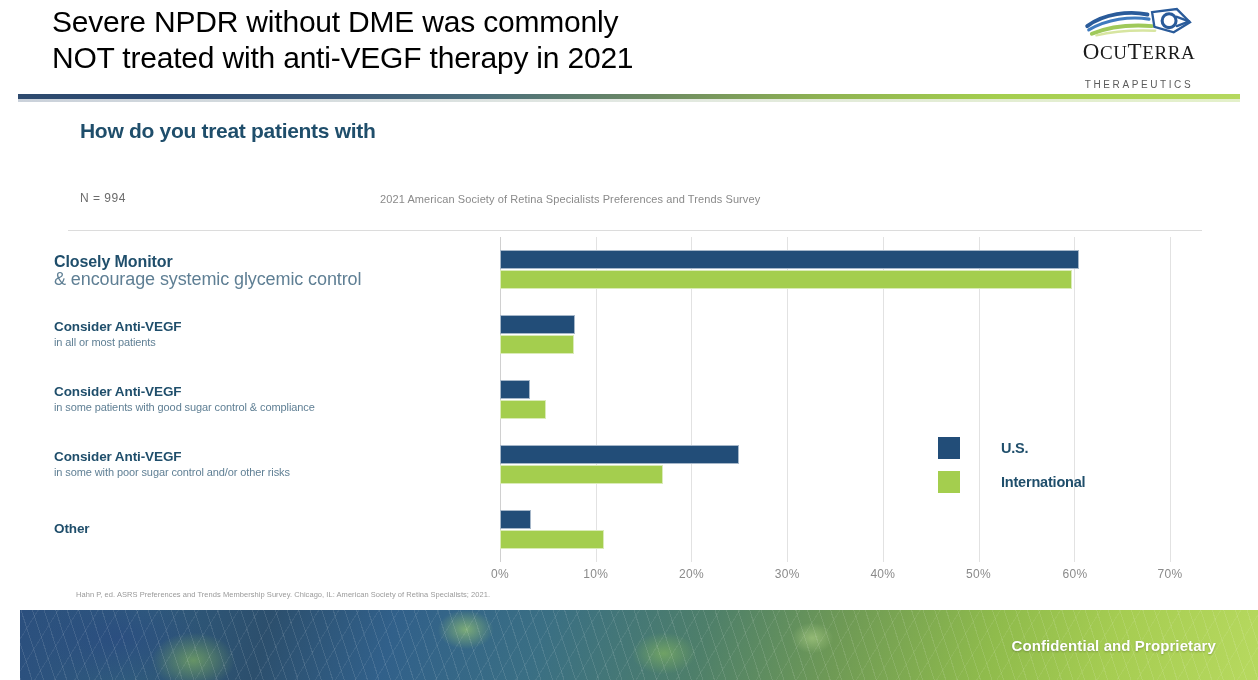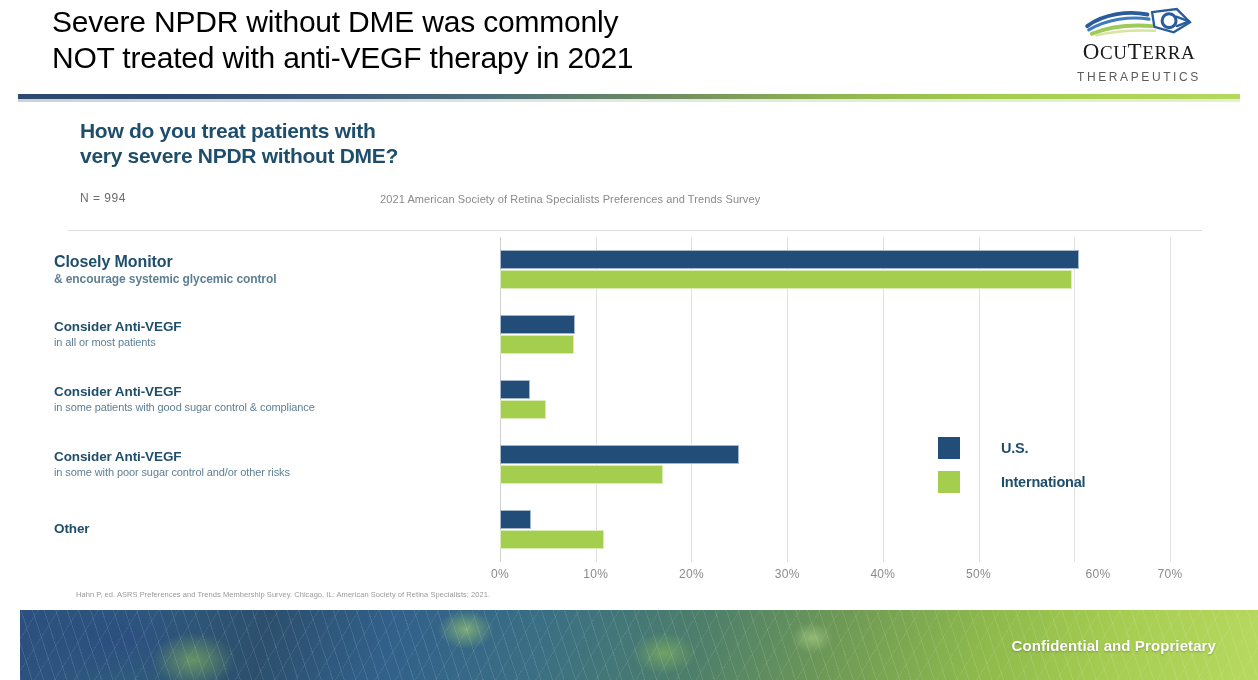--- a/index.html
+++ b/index.html
@@ -49,24 +49,24 @@
   .logo-word {
     font-family: "Liberation Serif", serif;
     font-size: 19px;
     letter-spacing: 0.6px;
     color: #1a1a1a;
     line-height: 20px;
     white-space: nowrap;
   }
   .logo-word .big { font-size: 23px; }
   .logo-sub {
-    font-size: 12px;
+    font-size: 10px;
     letter-spacing: 2.6px;
     color: #5a5a5a;
-    margin-top: 7px;
+    margin-top: 16px;
     white-space: nowrap;
   }
 
   
   .header-rule {
     position: absolute;
     left: 18px; top: 94px;
     width: 1222px; height: 5px;
     background: linear-gradient(to right,
         #2e4a6e 0%, #2c4a72 12%, #3d5a7a 26%,
@@ -155,21 +155,21 @@
     line-height: 16px;
     letter-spacing: -0.1px;
   }
   .cat-main.big { font-size: 16px; line-height: 19px; }
   .cat-sub {
     font-size: 11px;
     color: #5f7f94;
     line-height: 14px;
     letter-spacing: -0.1px;
   }
-  .cat-sub.big { font-size: 12px; line-height: 16px; font-weight: bold; }
+  .cat-sub.big { font-size: 18px; line-height: 16px; }
 
   
   .xticks { position: absolute; left: 440px; top: 455px; width: 670px; height: 20px; }
   .xtick {
     position: absolute;
     top: 0;
     transform: translateX(-50%);
     font-size: 12px;
     color: #8a8a8a;
     letter-spacing: 0.3px;
@@ -280,21 +280,20 @@
     </div>
 
     <div class="header-rule"></div>
     <div class="header-rule-soft"></div>
   </div>
 
   <div class="card">
 
     <div class="q-title">
       <div>How do you treat patients with</div>
-      <div>very severe NPDR without DME?</div>
     </div>
 
     <div class="n-label">N = 994</div>
     <div class="survey-src">2021 American Society of Retina Specialists Preferences and Trends Survey</div>
     <div class="divider"></div>
 
     <div class="cats">
         <div class="cat" style="top: 14.5px;">
           <div class="cat-main big">Closely Monitor</div>
           <div class="cat-sub big">&amp; encourage systemic glycemic control</div>
@@ -337,21 +336,21 @@
         <div class="bar intl" title="International: 10.9%" style="width: 104.329px; top: 293px;"></div>
       </div>
 
     <div class="xticks">
         <div class="xtick" style="left: 0px;">0%</div>
         <div class="xtick" style="left: 95.7143px;">10%</div>
         <div class="xtick" style="left: 191.429px;">20%</div>
         <div class="xtick" style="left: 287.143px;">30%</div>
         <div class="xtick" style="left: 382.857px;">40%</div>
         <div class="xtick" style="left: 478.571px;">50%</div>
-        <div class="xtick" style="left: 598px;">60%</div>
+        <div class="xtick" style="left: 575px;">60%</div>
         <div class="xtick" style="left: 670px;">70%</div>
       </div>
 
     <div class="legend">
         <div class="legend-row">
           <div class="legend-swatch us"></div>
           <div class="legend-label">U.S.</div>
         </div>
         <div class="legend-row">
           <div class="legend-swatch intl"></div>

